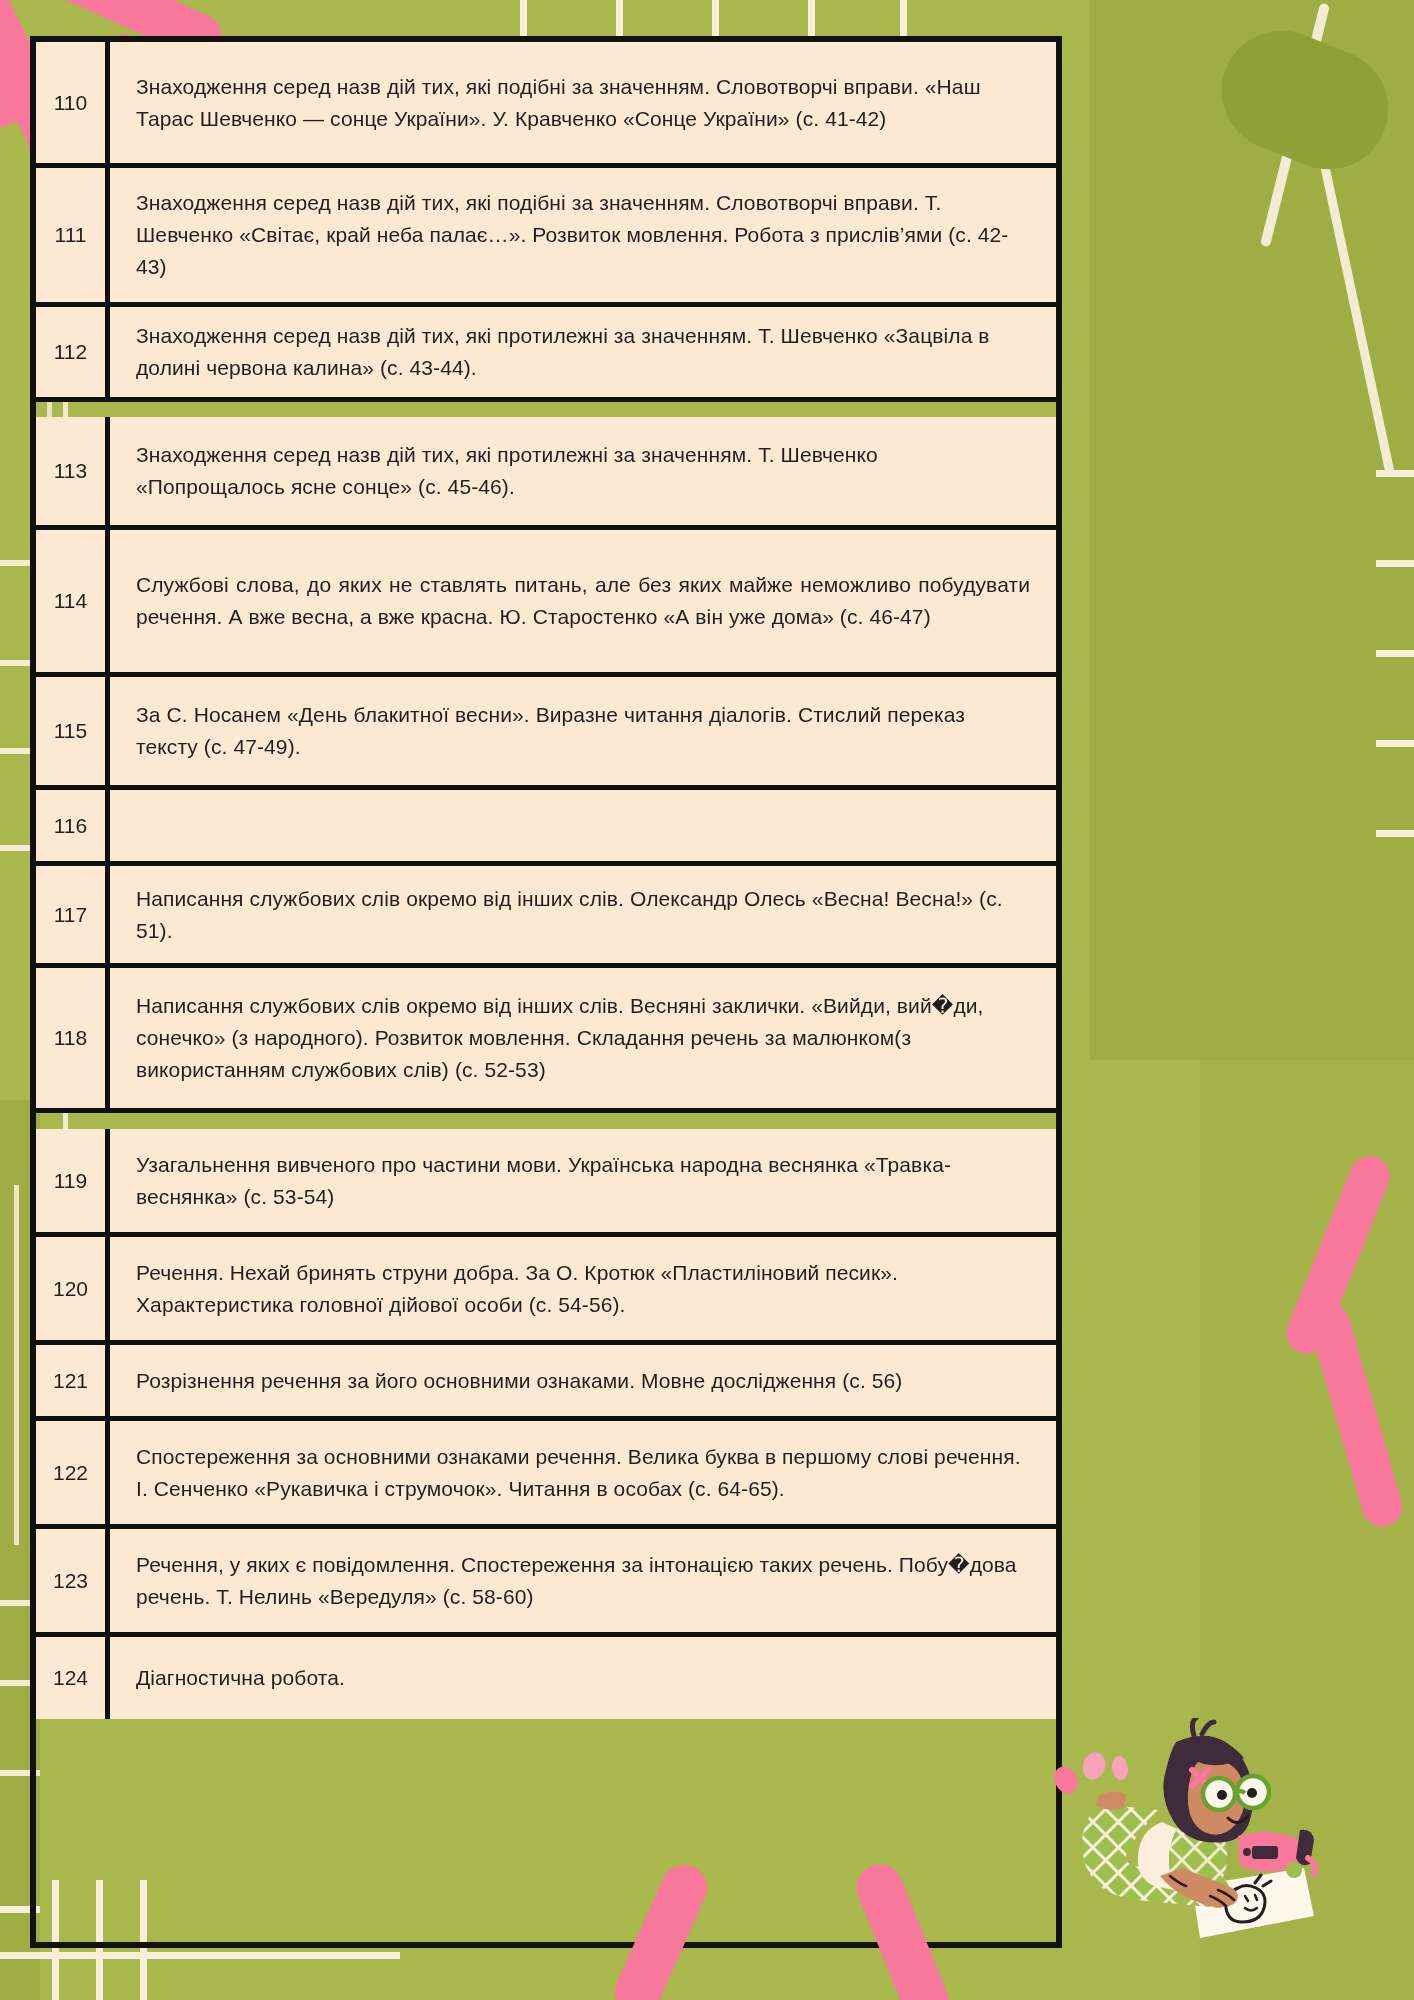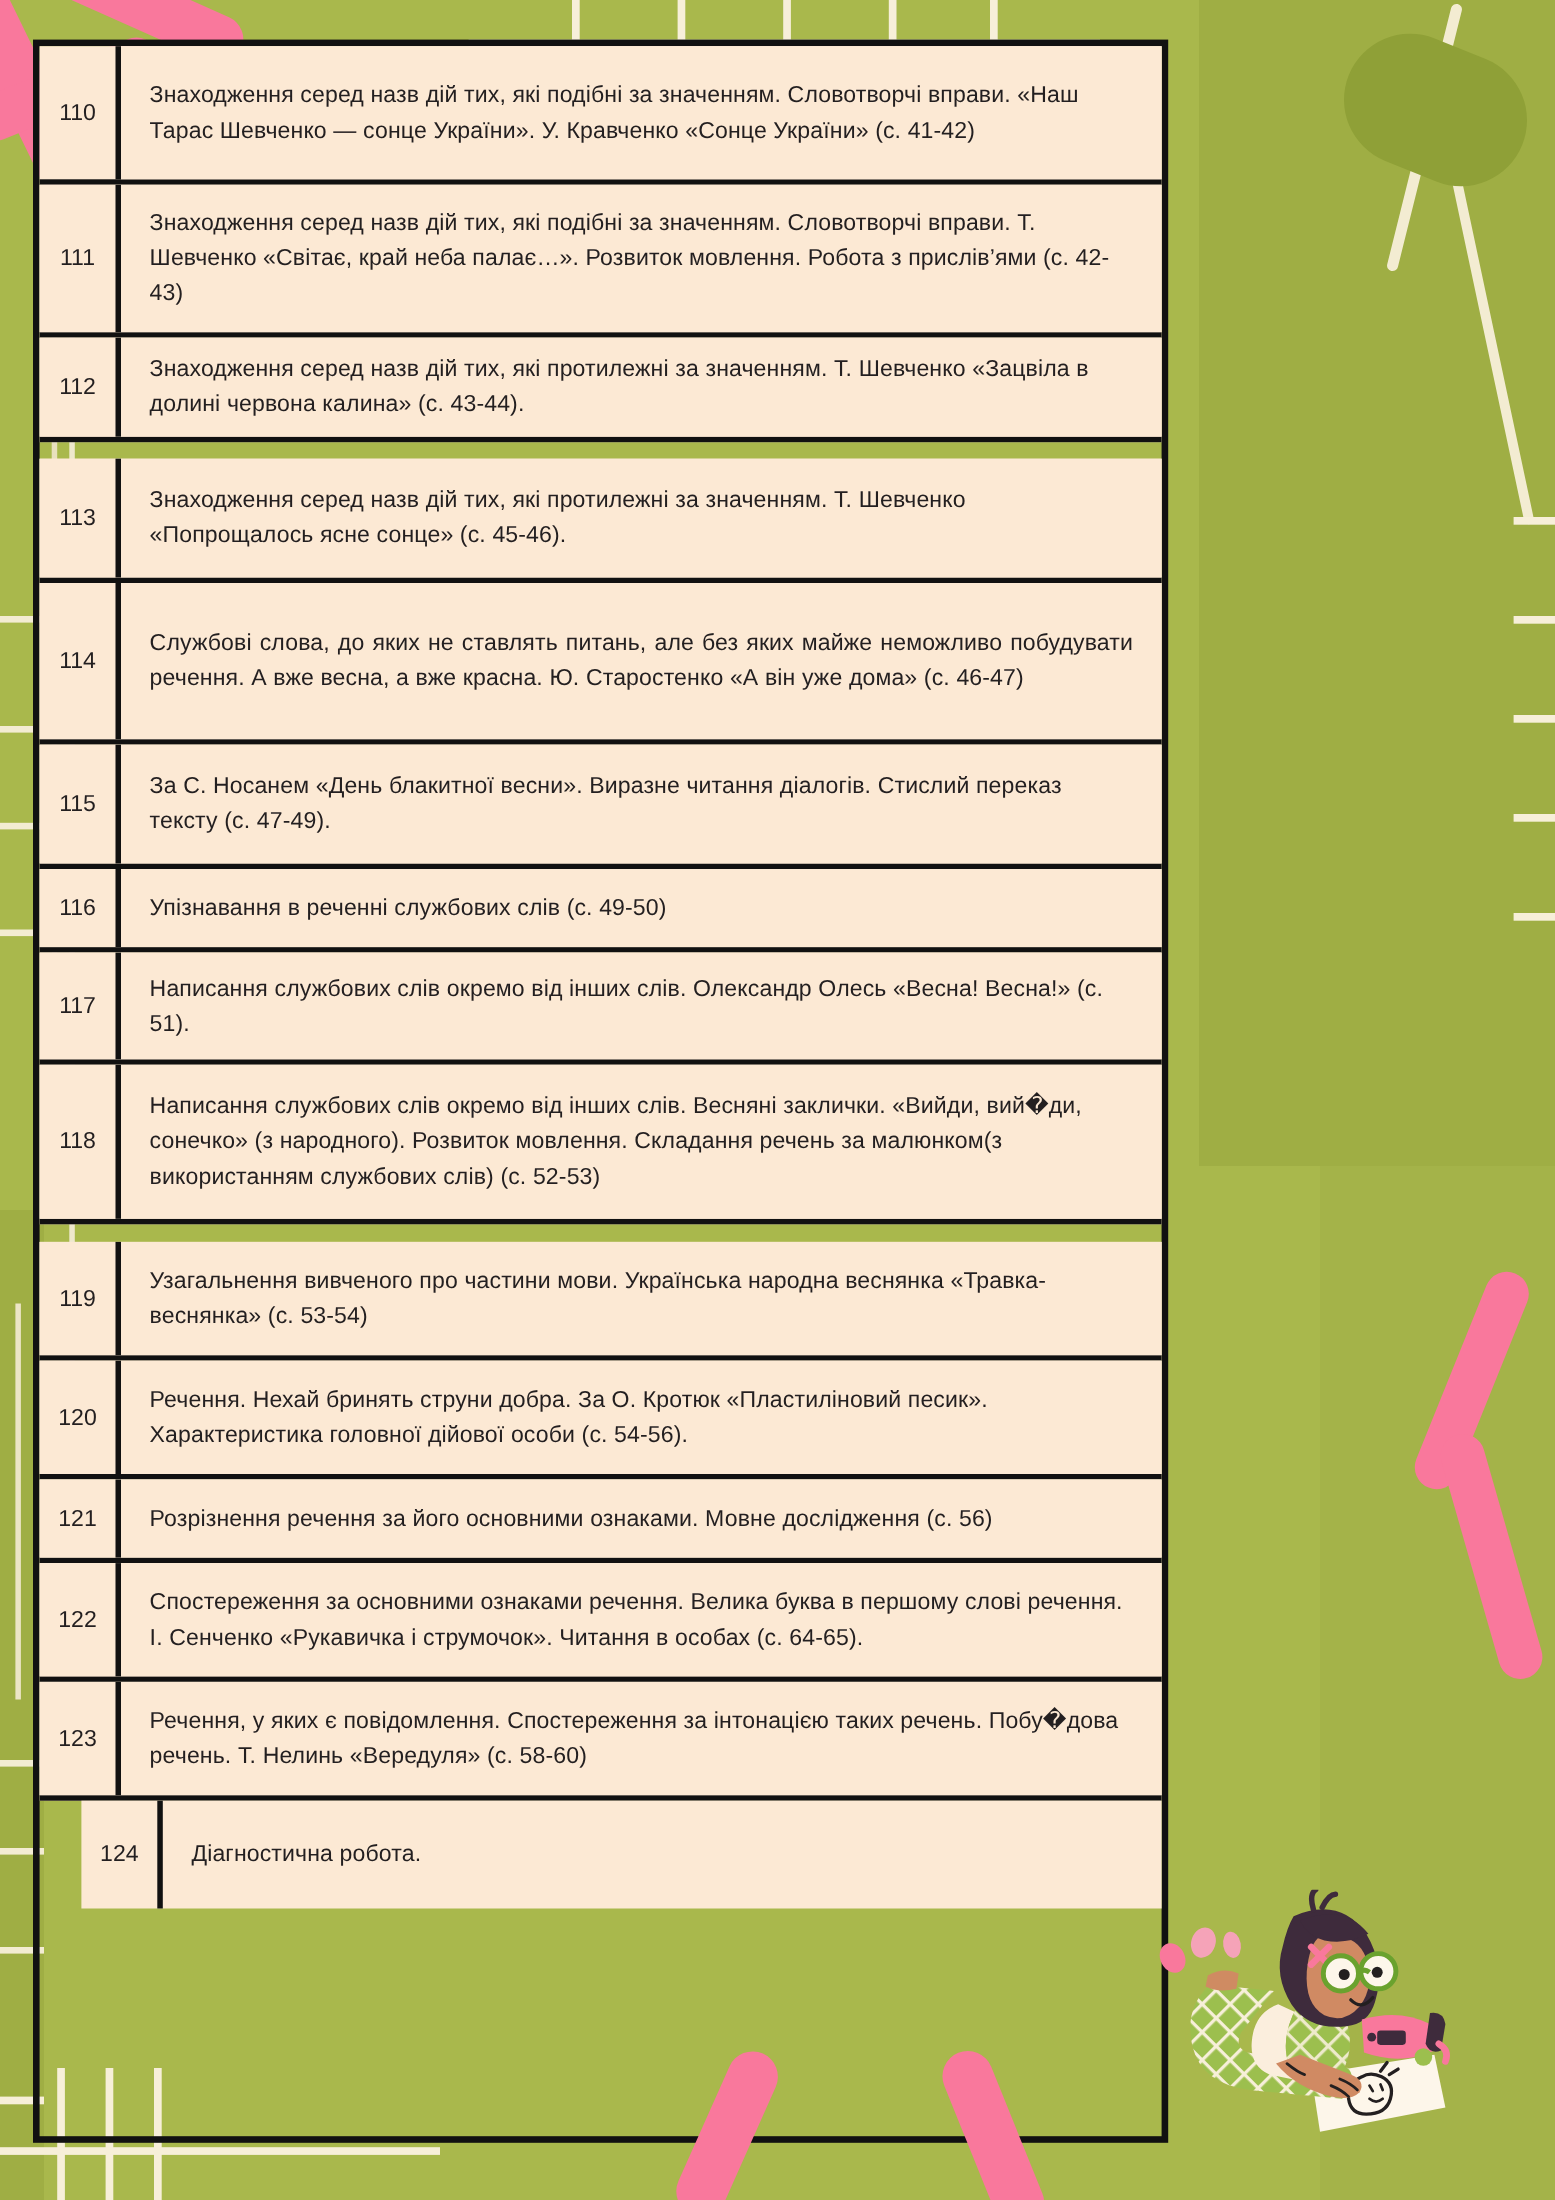--- a/index.html
+++ b/index.html
@@ -73,21 +73,21 @@
   .h-114 { height: 147px; }
   .h-115 { height: 113px; }
   .h-116 { height: 76px; }
   .h-117 { height: 102px; }
   .h-118 { height: 145px; }
   .h-119 { height: 108px; margin-top: 16px; }
   .h-120 { height: 108px; }
   .h-121 { height: 76px; }
   .h-122 { height: 108px; }
   .h-123 { height: 108px; }
-  .h-124 { height: 98px; margin-left: 38px; }
+  .h-124 { height: 82px; }
 
   
   #illustration {
     position: absolute;
     right: 72px; bottom: 52px;
     width: 300px; height: 230px;
     z-index: 5;
     pointer-events: none;
   }
 
@@ -174,21 +174,20 @@
     <div class="txt-cell justify">Службові слова, до яких не ставлять питань, але без яких майже неможливо побудувати речення. А вже весна, а вже красна. Ю. Старостенко «А він уже дома» (с. 46-47)</div>
   </div>
 
   <div class="row h-115">
     <div class="num-cell">115</div>
     <div class="txt-cell">За С. Носанем «День блакитної весни». Виразне читання діалогів. Стислий переказ тексту (с. 47-49).</div>
   </div>
 
   <div class="row h-116">
     <div class="num-cell">116</div>
-    <div class="txt-cell">Упізнавання в реченні службових слів (с. 49-50)</div>
   </div>
 
   <div class="row h-117">
     <div class="num-cell">117</div>
     <div class="txt-cell">Написання службових слів окремо від інших слів. Олександр Олесь «Весна! Весна!» (с. 51).</div>
   </div>
 
   <div class="row h-118">
     <div class="num-cell">118</div>
     <div class="txt-cell">Написання службових слів окремо від інших слів. Весняні заклички. «Вийди, вий�ди, сонечко» (з народного). Розвиток мовлення. Складання речень за малюнком(з використанням службових слів) (с. 52-53)</div>

